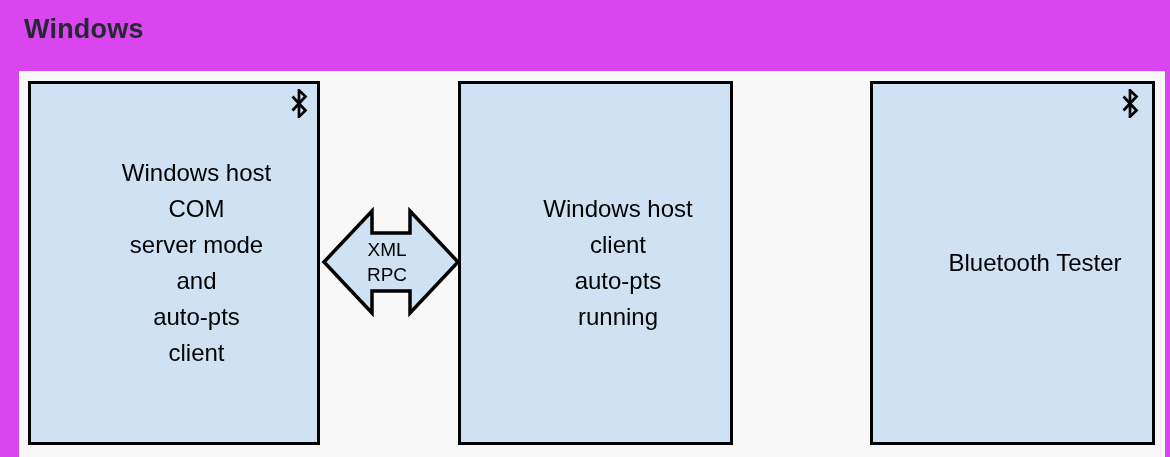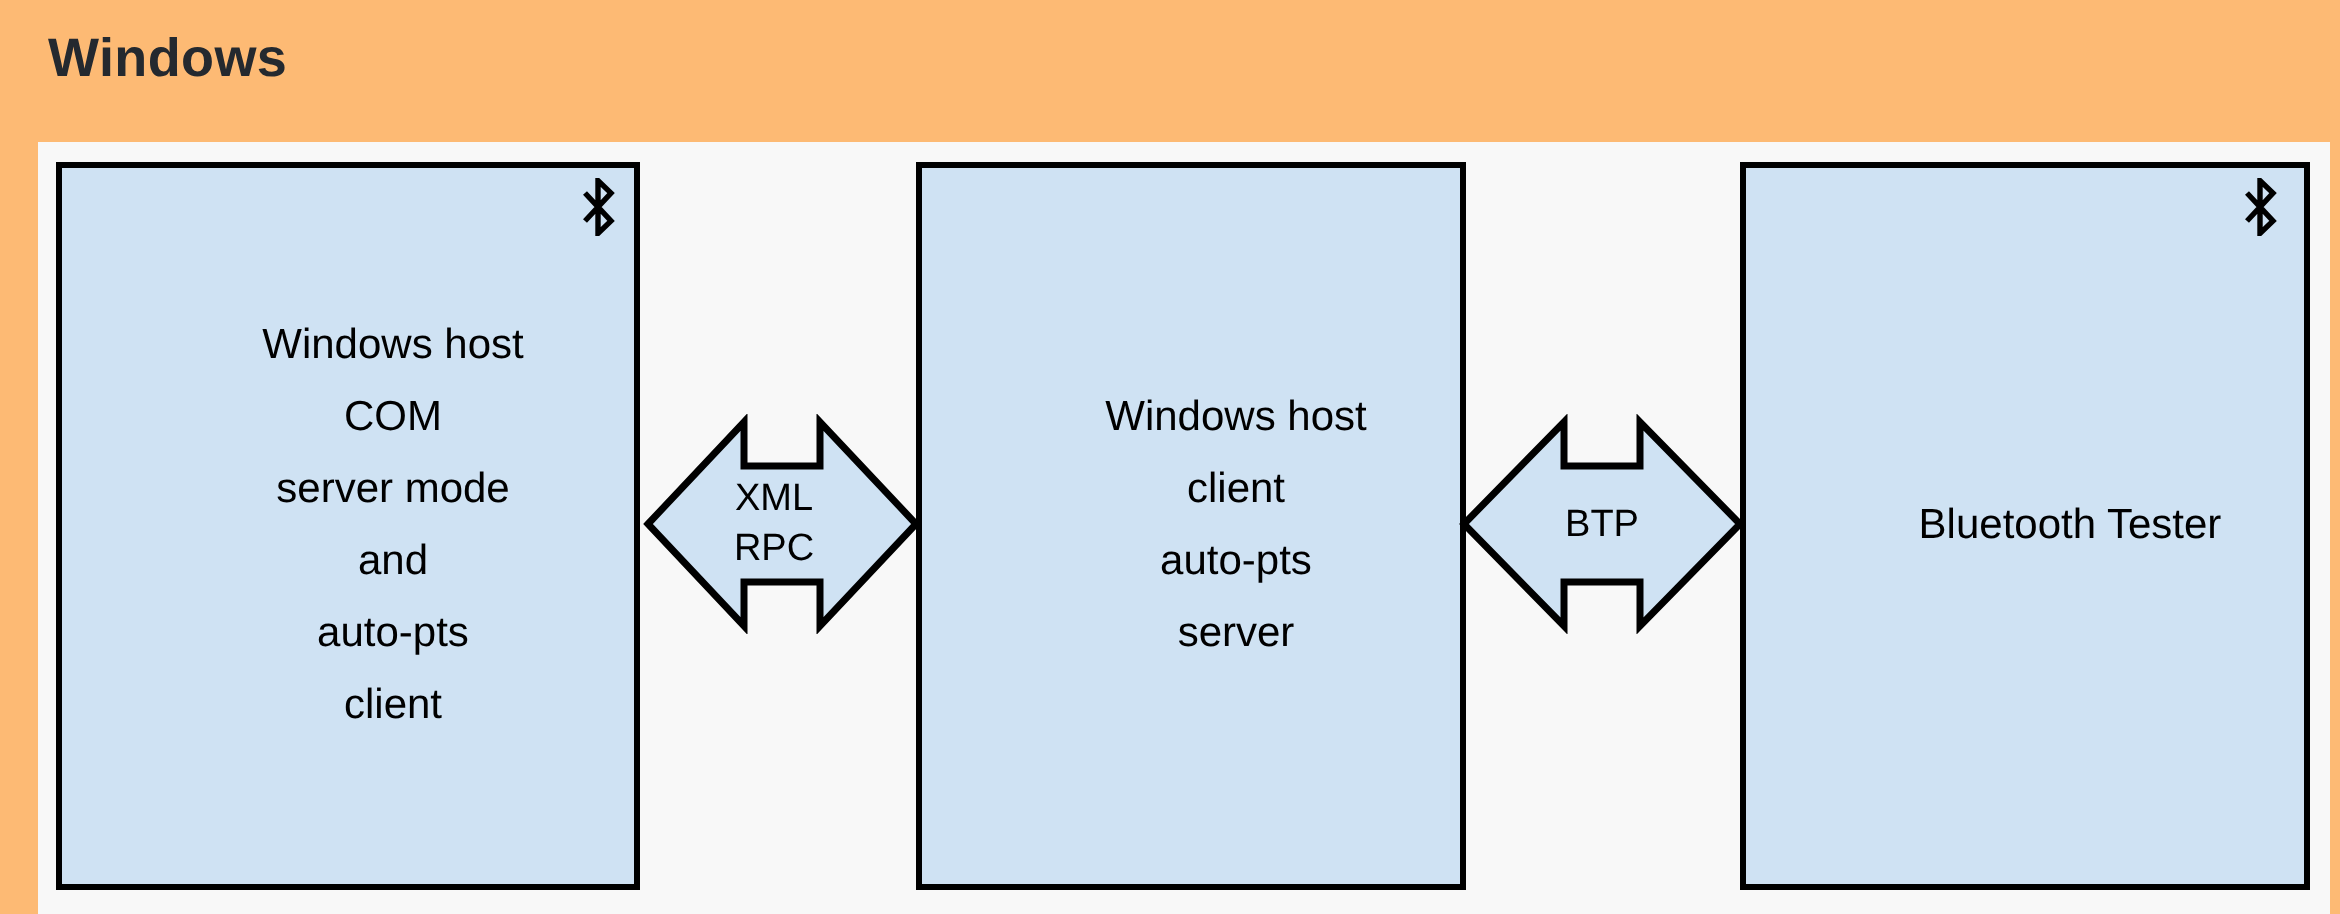--- a/index.html
+++ b/index.html
@@ -5,21 +5,21 @@
   html, body {
     margin: 0;
     padding: 0;
     background: #ffffff;
     font-family: "Liberation Sans", sans-serif;
   }
   .page {
     position: relative;
     width: 1170px;
     height: 457px;
-    background: #fdba74;
+    background: #d946ef;
     overflow: hidden;
   }
   .page-title {
     position: absolute;
     left: 24px;
     top: 14px;
     font-size: 27px;
     font-weight: 600;
     color: #24292f;
     letter-spacing: 0.2px;
@@ -38,21 +38,21 @@
     height: 364px;
     background: #cfe2f3;
     border: 3px solid #000000;
     box-sizing: border-box;
     display: flex;
     flex-direction: column;
     justify-content: center;
     align-items: center;
   }
   .node-line {
-    font-size: 21px;
+    font-size: 24px;
     line-height: 36px;
     color: #000000;
     white-space: nowrap;
     margin-left: 45px;
   }
   .bt-icon {
     position: absolute;
     top: 5px;
     right: 9px;
     width: 18px;
@@ -115,31 +115,23 @@
     <div class="conn-label">
       <div class="conn-line">XML</div>
       <div class="conn-line">RPC</div>
     </div>
   </div>
 
   <div class="node" style="left:458px; width:275px;">
     <div class="node-line">Windows host</div>
     <div class="node-line">client</div>
     <div class="node-line">auto-pts</div>
-    <div class="node-line">server</div>
+    <div class="node-line">running</div>
   </div>
 
-  <div class="connector" style="left:729px; width:144px;">
-    <svg width="144" height="110" viewBox="0 0 144 110" aria-hidden="true">
-      <polygon points="3,55 53,4 53,26 91,26 91,4 141,55 91,106 91,84 53,84 53,106" fill="#cfe2f3" stroke="#000000" stroke-width="3.5" stroke-linejoin="miter"></polygon>
-    </svg>
-    <div class="conn-label">
-      <div class="conn-line">BTP</div>
-    </div>
-  </div>
 
   <div class="node" style="left:870px; width:285px;">
     <svg class="bt-icon" viewBox="0 0 16 29" style="right:13px;" aria-hidden="true">
       <path d="M1.5 21.5 L14.5 7.5 L8 1.3 L8 27.7 L14.5 21.5 L1.5 7.5" fill="none" stroke="#000000" stroke-width="2.7" stroke-linejoin="miter" stroke-linecap="butt"></path>
     </svg>
     <div class="node-line">Bluetooth Tester</div>
   </div>
 
 </div>
 

